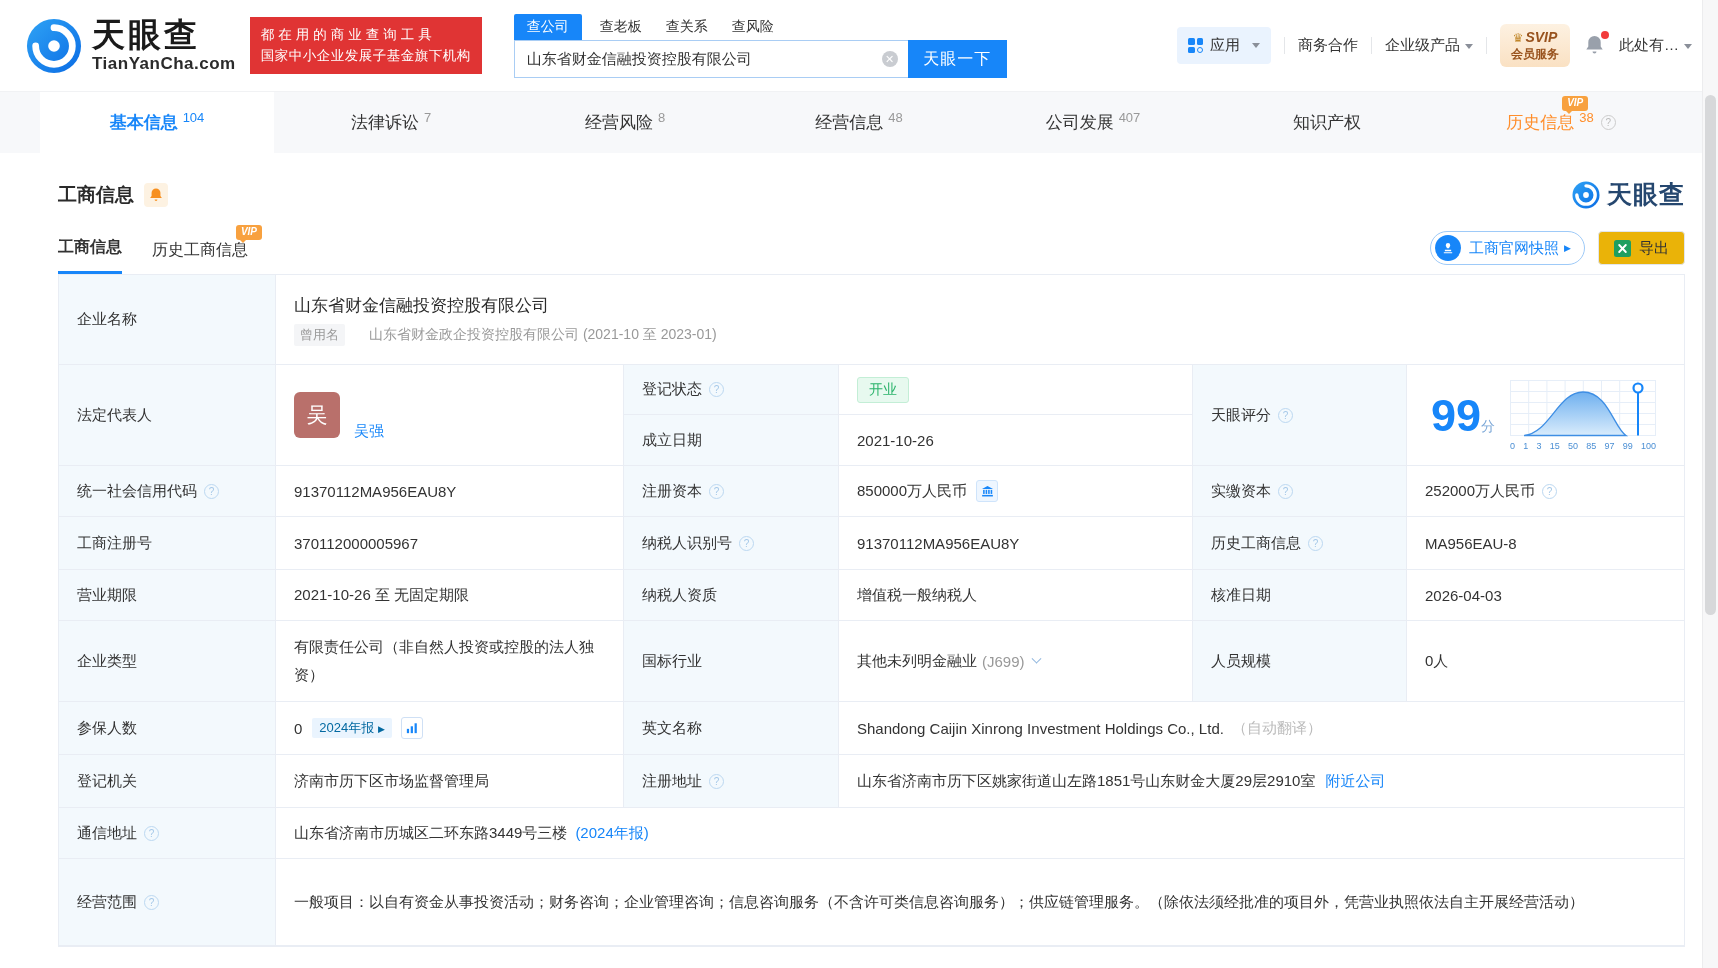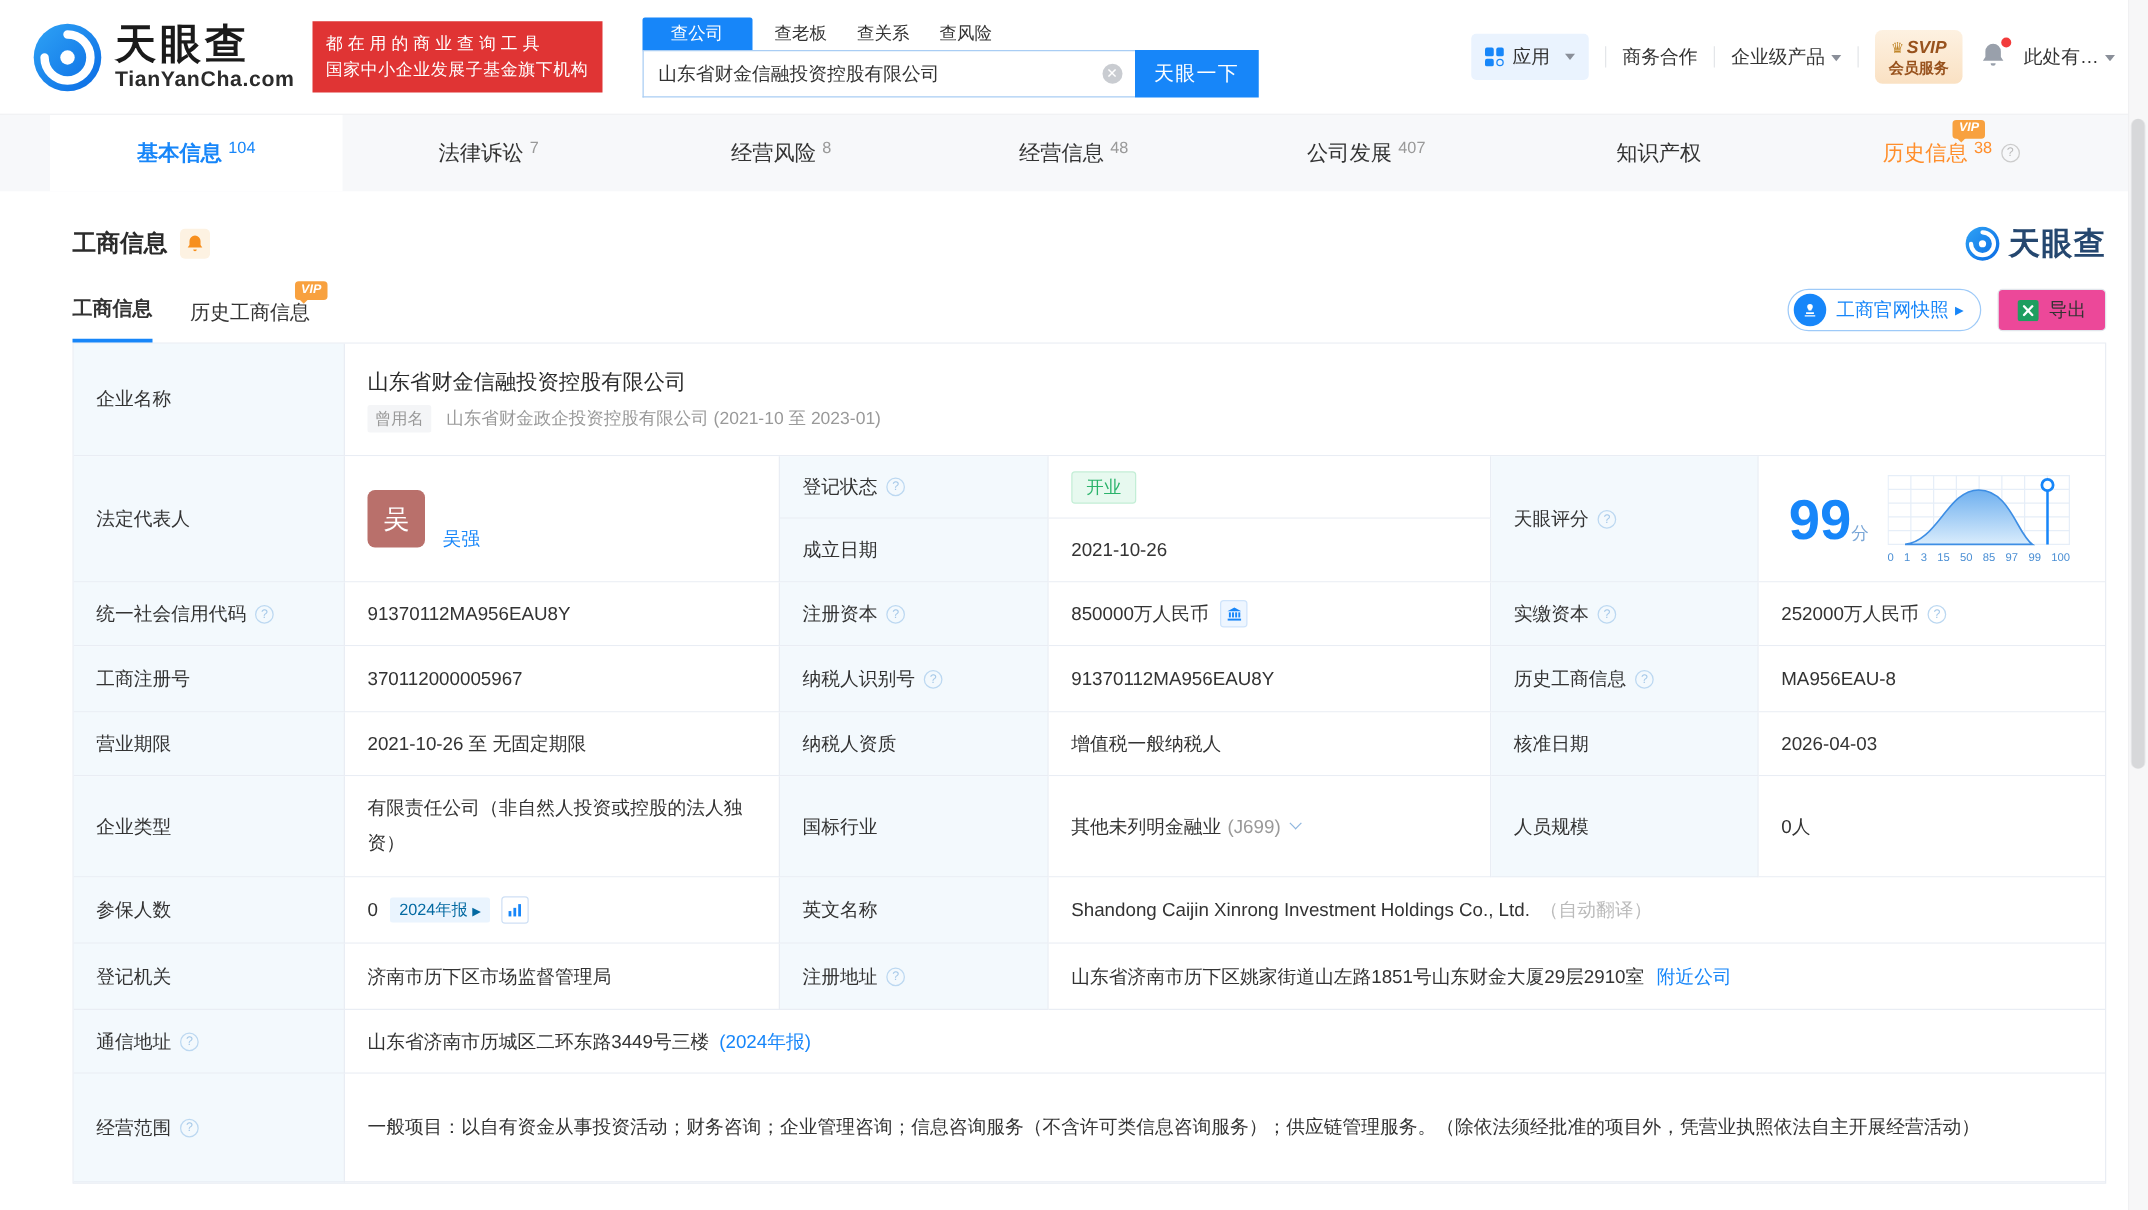--- a/index.html
+++ b/index.html
@@ -11,21 +11,21 @@
   .logo { display:flex; align-items:center; gap:10px; }
   .logo-cn { font-size:33px; font-weight:bold; color:#1a1a1a; letter-spacing:3px; line-height:1; }
   .logo-en { font-size:17px; font-weight:bold; color:#2b2b2b; margin-top:3px; letter-spacing:.5px; }
   .slogan { background:#e03434; color:#fff; margin-left:14px; padding:8px 11px; font-size:13.5px; line-height:1.55; }
   .slogan .l1 { letter-spacing:4px; }
   .slogan .l2 { letter-spacing:.5px; }
 
   .search-wrap { margin-left:32px; }
   .search-tabs { display:flex; align-items:flex-end; font-size:14px; height:27px; }
   .search-tab { margin-right:24px; color:#333; padding:4px 0; cursor:pointer; }
-  .search-tab.active { background:#1786f9; color:#fff; padding:4px 23px; border-radius:2px 2px 0 0; margin-right:18px; }
+  .search-tab.active { background:#1786f9; color:#fff; padding:4px 13px; border-radius:2px 2px 0 0; margin-right:18px; }
   .search-row { display:flex; }
   .search-box { position:relative; }
   .search-input { width:394px; height:38px; border:1px solid #a9cdf4; border-right:none; padding:0 36px 0 12px; font-size:15px; color:#333; outline:none; font-family:inherit; }
   .clear-btn { position:absolute; right:10px; top:11px; width:16px; height:16px; border-radius:50%; background:#c9ccd1; color:#fff; font-size:11px; line-height:16px; text-align:center; cursor:pointer; }
   .search-btn { width:99px; height:38px; background:#1786f9; color:#fff; font-size:16px; border:none; letter-spacing:1px; cursor:pointer; font-family:inherit; }
 
   .hnav { margin-left:auto; display:flex; align-items:center; gap:13px; font-size:15px; color:#333; white-space:nowrap; }
   .app-chip { background:#eaf3fe; border-radius:4px; padding:9px 11px; display:flex; align-items:center; gap:7px; cursor:pointer; }
   .grid-icon { width:15px; height:15px; display:grid; grid-template-columns:6.5px 6.5px; grid-template-rows:6.5px 6.5px; gap:2px; }
   .grid-icon i { background:#1786f9; border-radius:1.5px; }
@@ -58,36 +58,36 @@
   .bell-chip { width:24px; height:24px; background:#fdf2e2; border-radius:4px; margin-left:10px; display:flex; align-items:center; justify-content:center; cursor:pointer; }
   .watermark { margin-left:auto; display:flex; align-items:center; gap:7px; color:#25476f; font-size:25px; font-weight:bold; letter-spacing:1px; }
 
   .subtab-row { display:flex; align-items:flex-end; margin:20px 33px 0 58px; }
   .subtab { font-size:16px; color:#333; margin-right:30px; padding-bottom:13px; cursor:pointer; }
   .subtab.active { font-weight:bold; border-bottom:3px solid #1786f9; }
   .btns { margin-left:auto; display:flex; gap:13px; margin-bottom:9px; }
   .snap-btn { height:34px; border:1px solid #9ecaf8; border-radius:17px; display:flex; align-items:center; padding:0 13px 0 4px; color:#1786f9; font-size:15px; background:#fff; cursor:pointer; font-family:inherit; }
   .snap-ico { width:26px; height:26px; border-radius:50%; background:#1786f9; margin-right:8px; display:flex; align-items:center; justify-content:center; }
   .arrow-r { font-size:9px; margin-left:5px; }
-  .export-btn { height:34px; border:1px solid #e2e6ec; border-radius:4px; display:flex; align-items:center; padding:0 15px; font-size:15px; color:#333; background:#ec4899; gap:8px; cursor:pointer; font-family:inherit; }
+  .export-btn { height:34px; border:1px solid #e2e6ec; border-radius:4px; display:flex; align-items:center; padding:0 15px; font-size:15px; color:#333; background:#eab308; gap:8px; cursor:pointer; font-family:inherit; }
 
   
   .biz-table { display:grid; margin:0 33px 0 58px;
     grid-template-columns:217px 348px 215px 354px 214px 1fr;
     grid-template-rows:90px 50px 51px 51px 53px 51px 81px 53px 53px 51px 87px;
     border:1px solid #e9edf4; }
   .c { border-right:1px solid #e9edf4; border-bottom:1px solid #e9edf4; display:flex; align-items:center; padding:0 18px; font-size:15px; color:#333; min-width:0; background:#fff; }
   .lbl { background:#f3f9fd; }
   .no-r { border-right:none; }
   .help { width:15px; height:15px; min-width:15px; border:1px solid #bcd8f1; border-radius:50%; color:#a5c8e8; font-size:10px; display:inline-flex; align-items:center; justify-content:center; margin-left:7px; }
   .link { color:#1786f9; cursor:pointer; }
   .muted { color:#999; }
   .co-cell { flex-direction:column; align-items:flex-start; justify-content:center; gap:7px; }
   .co-name { font-size:17px; color:#2b2b2b; }
-  .former { display:flex; align-items:center; gap:12px; font-size:14px; color:#999; }
+  .former { display:flex; align-items:center; gap:24px; font-size:14px; color:#999; }
   .former-tag { background:#f4f5f7; color:#999; font-size:13px; padding:2px 6px; border-radius:2px; }
   .avatar { width:46px; height:46px; border-radius:6px; background:#b9706b; color:#fff; font-size:21px; display:flex; align-items:center; justify-content:center; }
   .rep-name { margin-left:14px; font-size:15px;margin-top:32px; }
   .badge-open { background:#e7f9ef; border:1px solid #c3eed6; color:#2bb36b; font-size:14px; padding:3px 11px; border-radius:3px; }
   .chip-blue { background:#eaf4fe; color:#0369a1; font-size:13px; padding:1px 7px; border-radius:2px; margin-left:10px; cursor:pointer; }
   .icon-chip { width:22px; height:22px; border:1px solid #cfe0f5; border-radius:3px; background:#fff; display:inline-flex; align-items:center; justify-content:center; margin-left:9px; cursor:pointer; }
   .bank-chip { width:22px; height:22px; border:1px solid #cfe4fb; border-radius:3px; background:#eef6ff; display:inline-flex; align-items:center; justify-content:center; margin-left:9px; cursor:pointer; }
   .chev { display:inline-block; width:7px; height:7px; border-right:1.6px solid #8fb6de; border-bottom:1.6px solid #8fb6de; transform:rotate(45deg) translate(-2px,-2px); margin-left:8px; }
   .score-cell { gap:15px; padding-left:24px; }
   .score-num { font-size:45px; font-weight:bold; color:#1786f9; line-height:1; }

